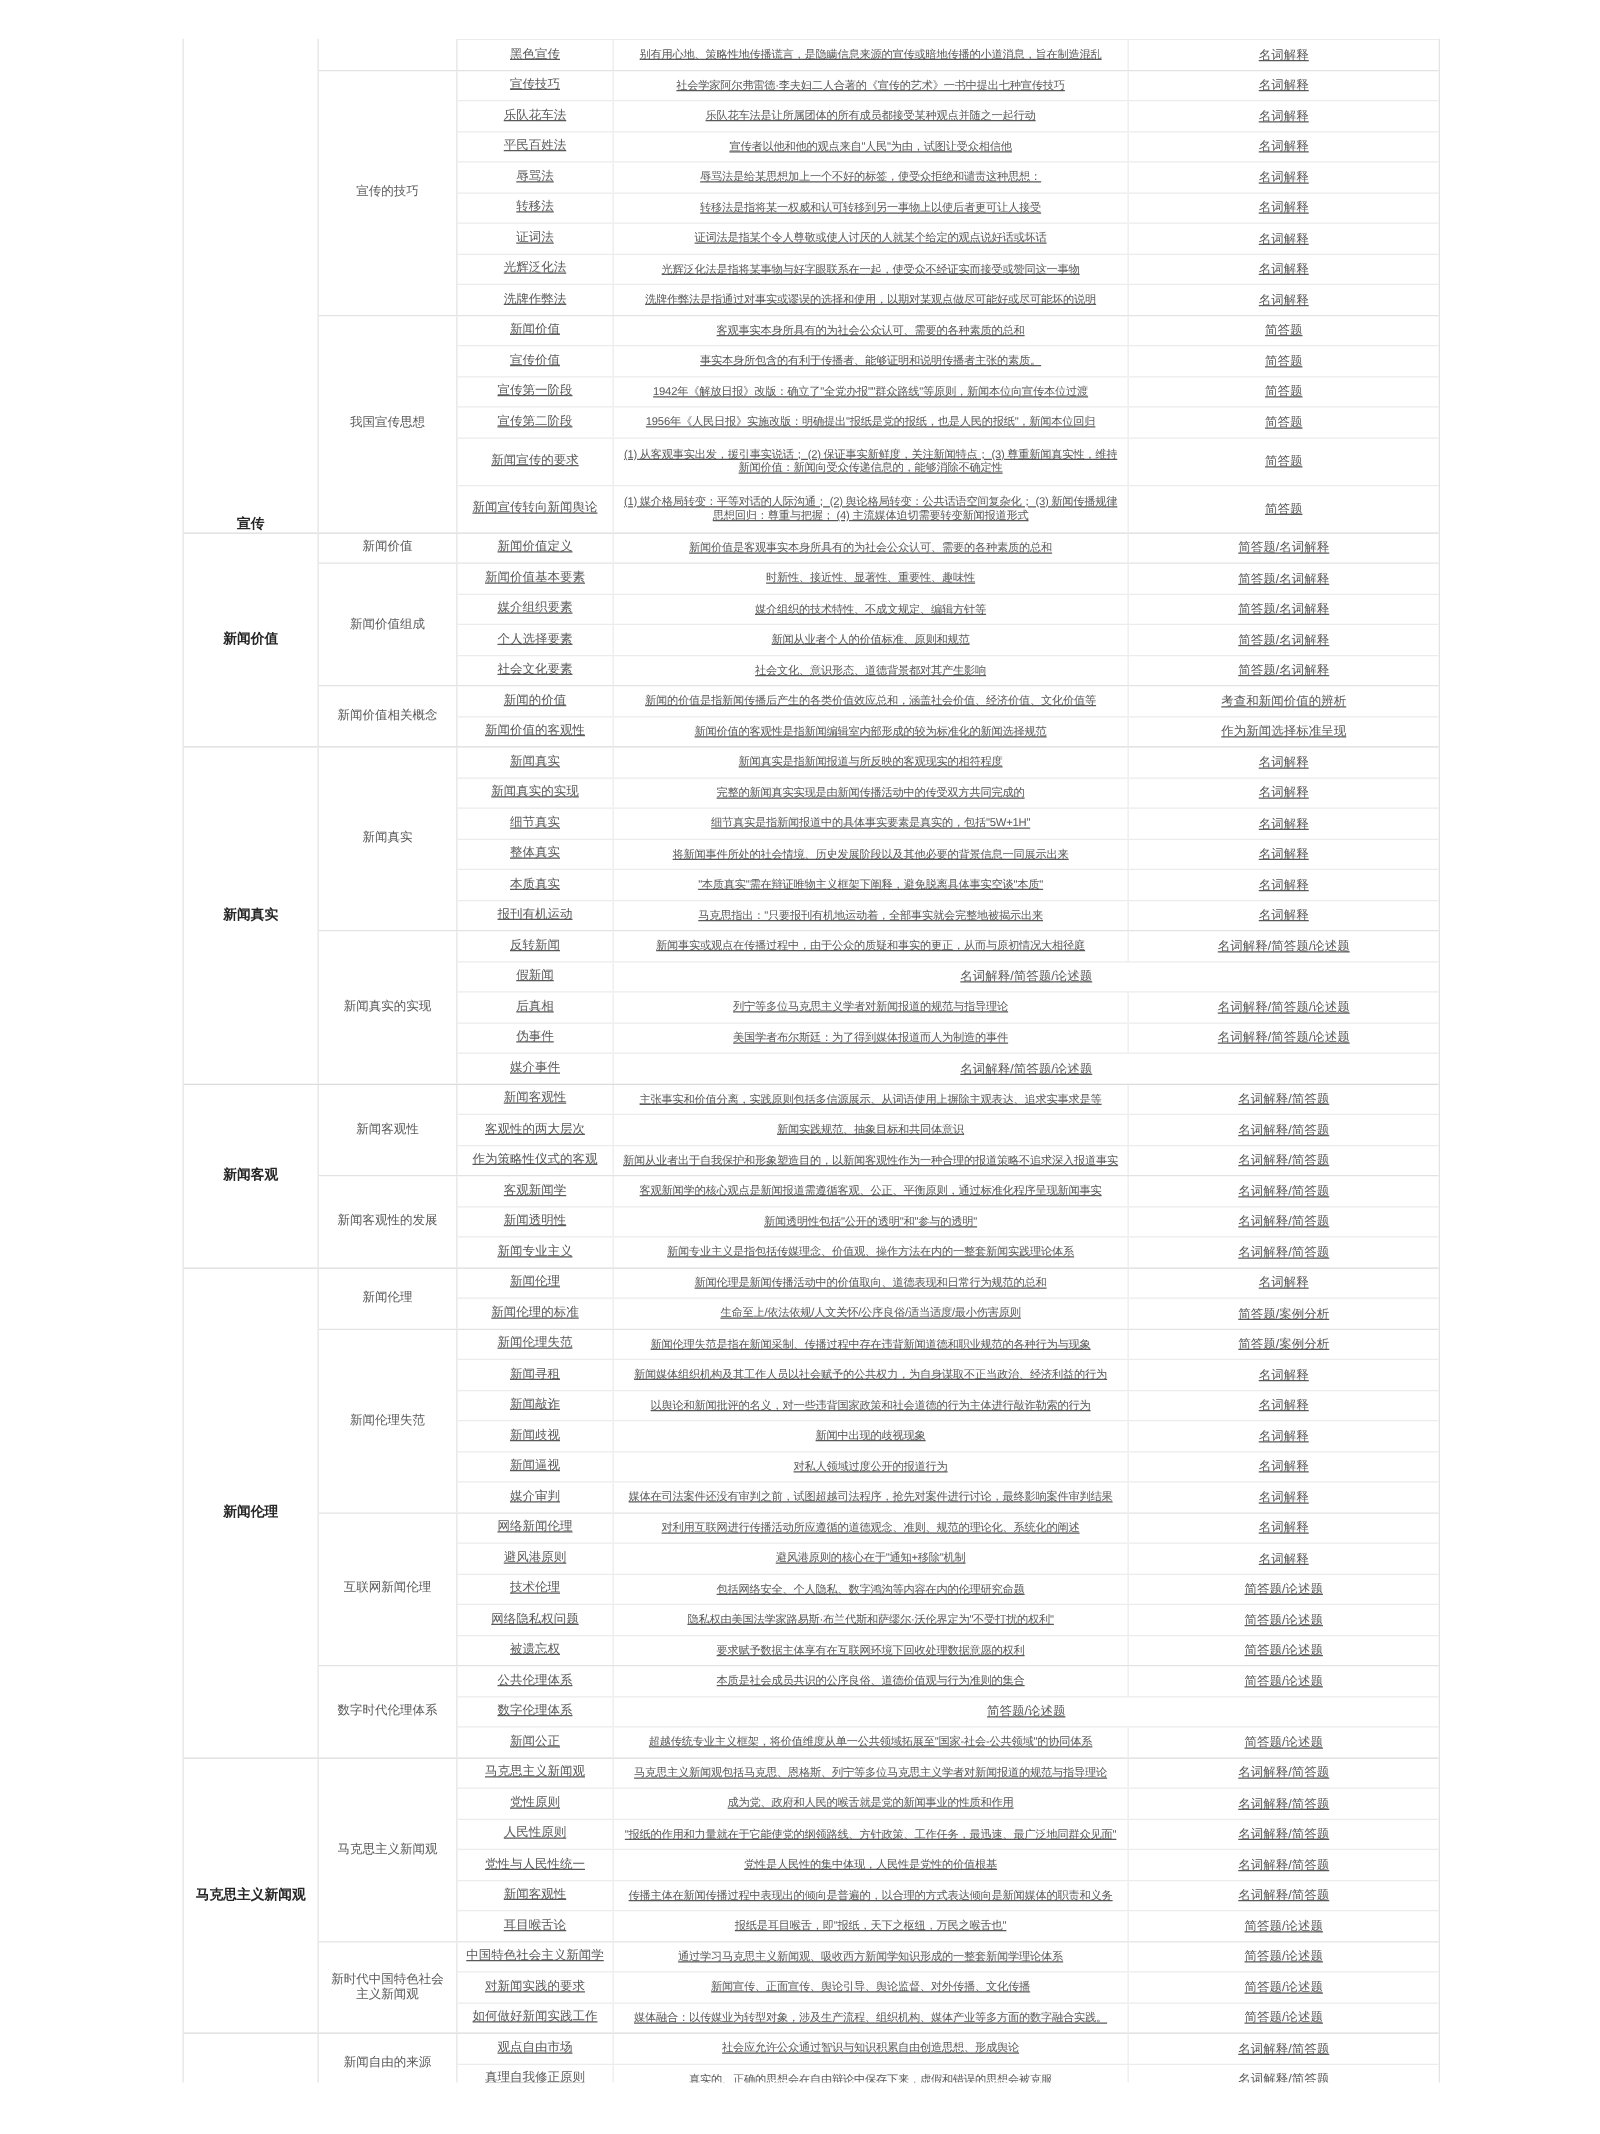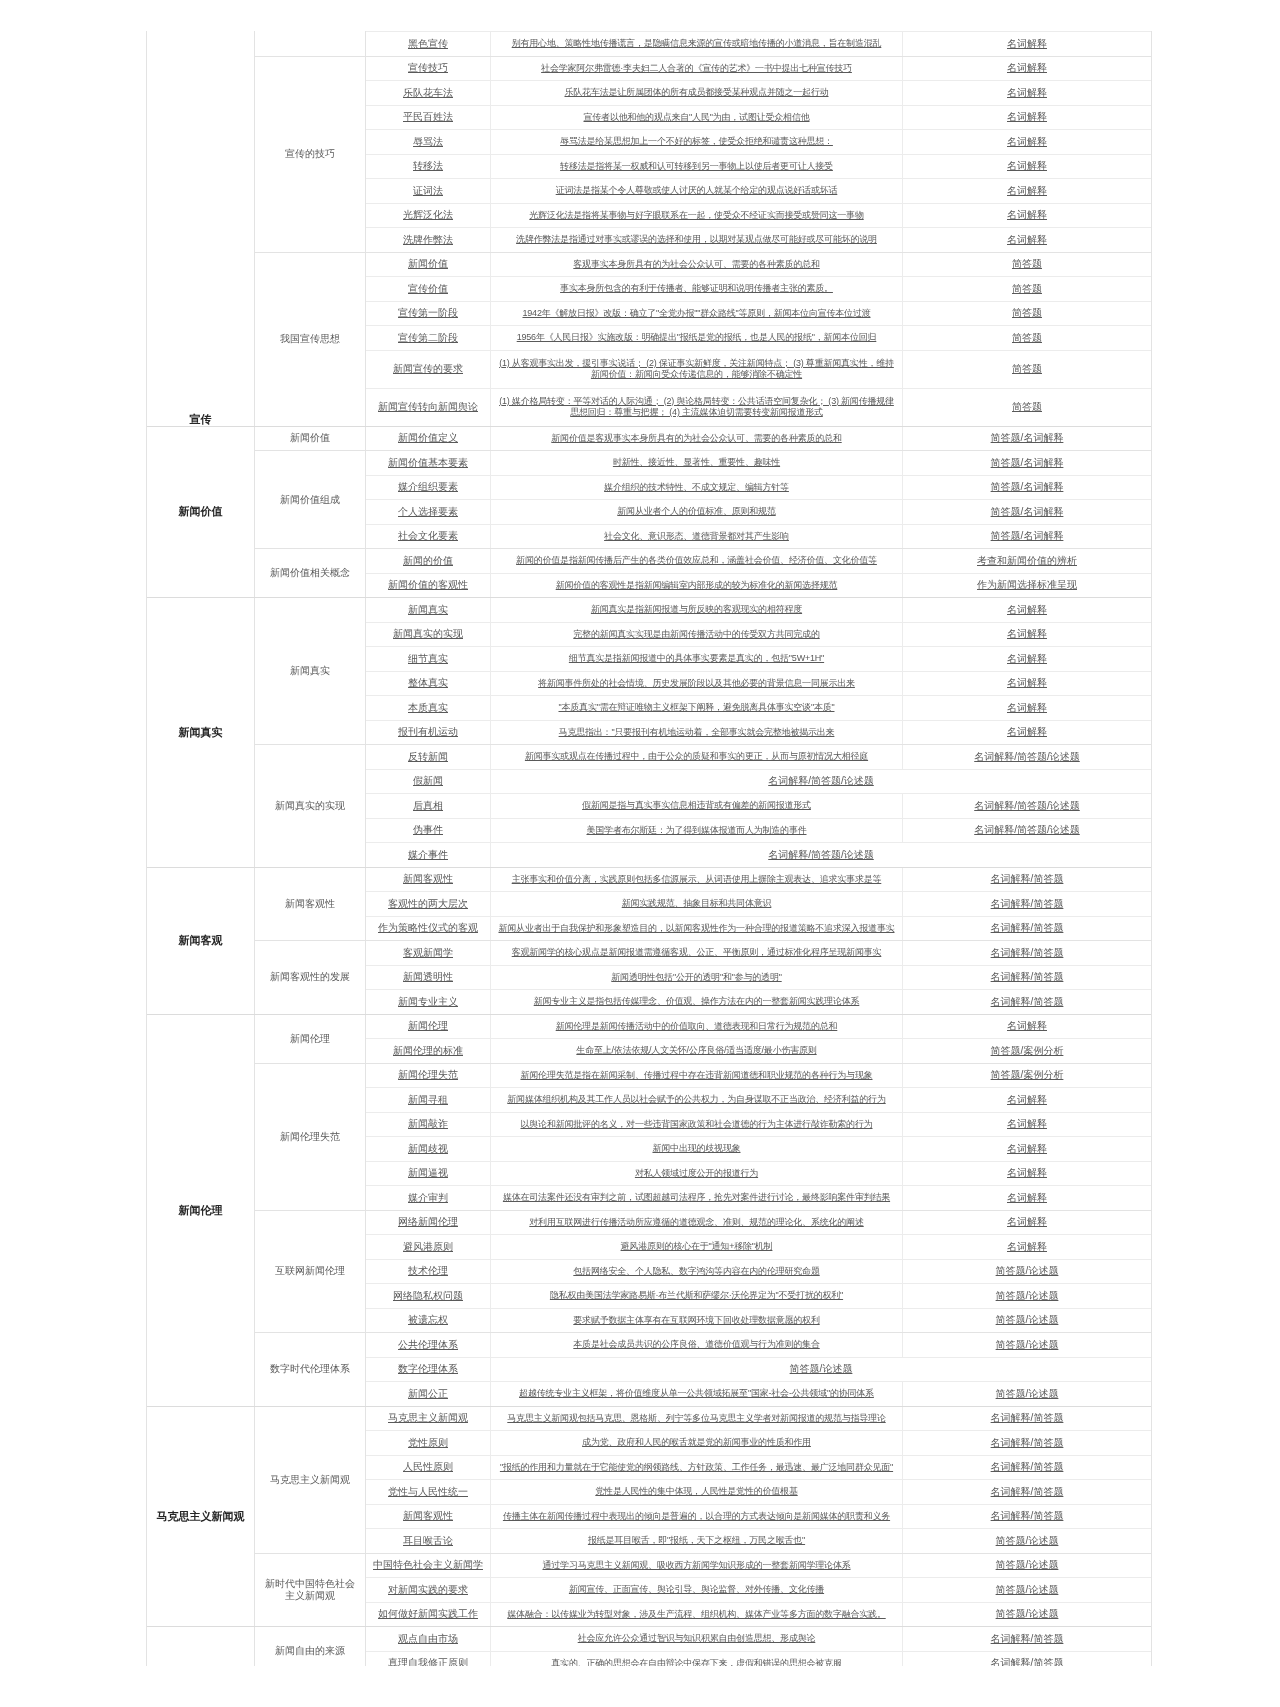--- a/index.html
+++ b/index.html
@@ -251,21 +251,21 @@
               <div class="cell term">反转新闻</div>
               <div class="cell desc">新闻事实或观点在传播过程中，由于公众的质疑和事实的更正，从而与原初情况大相径庭</div>
               <div class="cell qtype">名词解释/简答题/论述题</div>
             </div>
             <div class="row">
               <div class="cell term">假新闻</div>
               <div class="cell qtype">名词解释/简答题/论述题</div>
             </div>
             <div class="row">
               <div class="cell term">后真相</div>
-              <div class="cell desc">假新闻是指与真实事实信息相违背或有偏差的新闻报道形式</div>
+              <div class="cell desc">列宁等多位马克思主义学者对新闻报道的规范与指导理论</div>
               <div class="cell qtype">名词解释/简答题/论述题</div>
             </div>
             <div class="row">
               <div class="cell term">伪事件</div>
               <div class="cell desc">美国学者布尔斯廷：为了得到媒体报道而人为制造的事件</div>
               <div class="cell qtype">名词解释/简答题/论述题</div>
             </div>
             <div class="row">
               <div class="cell term">媒介事件</div>
               <div class="cell qtype">名词解释/简答题/论述题</div>

